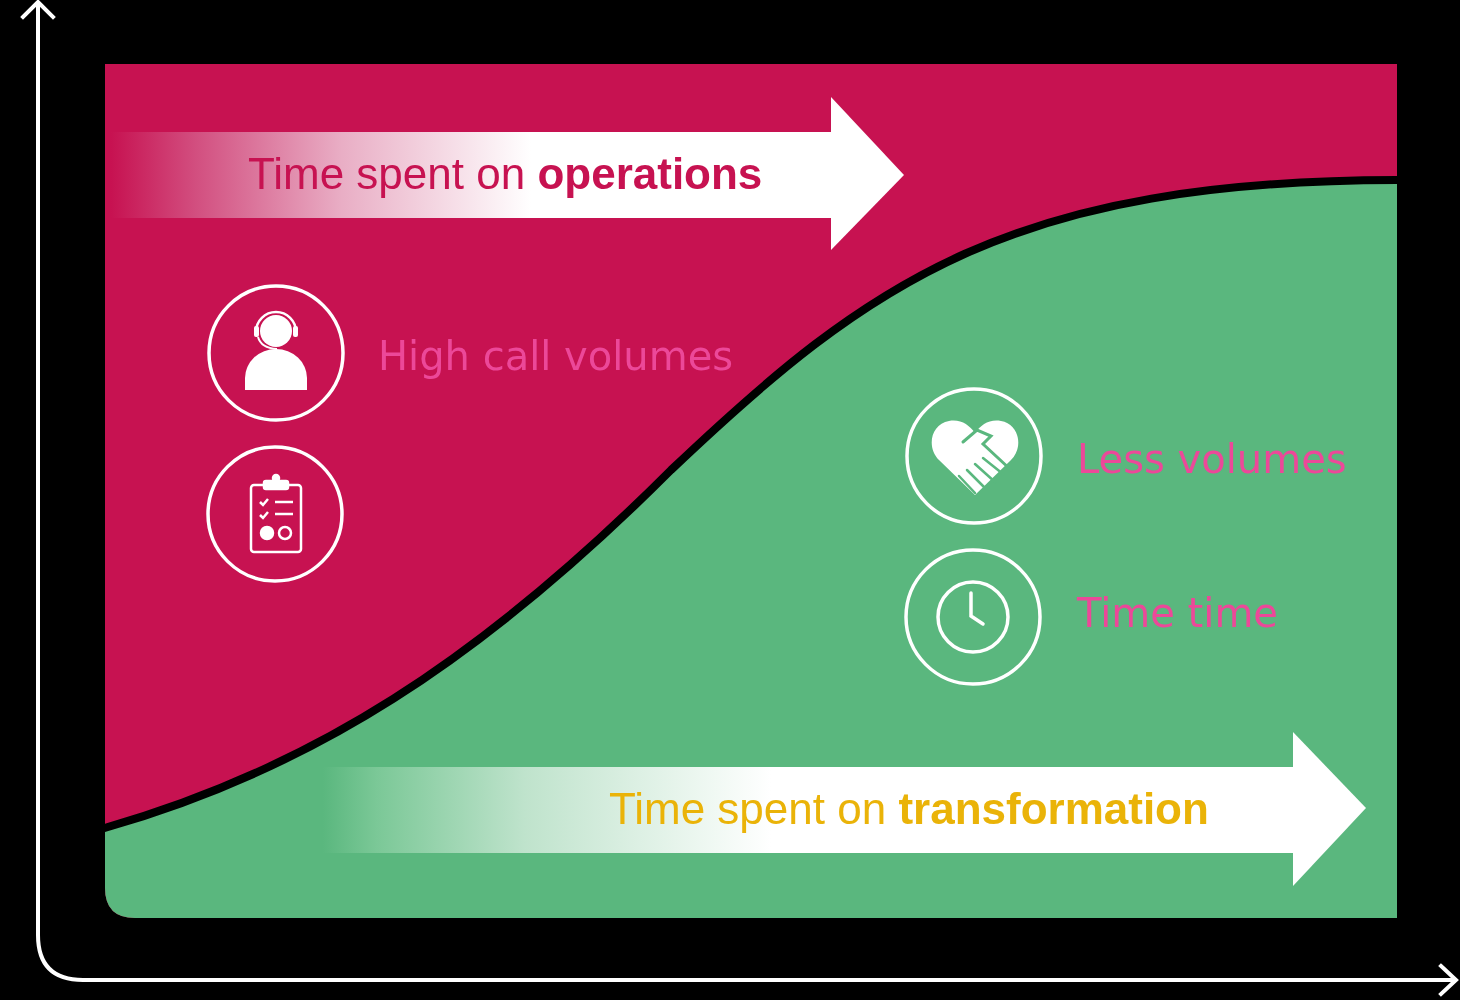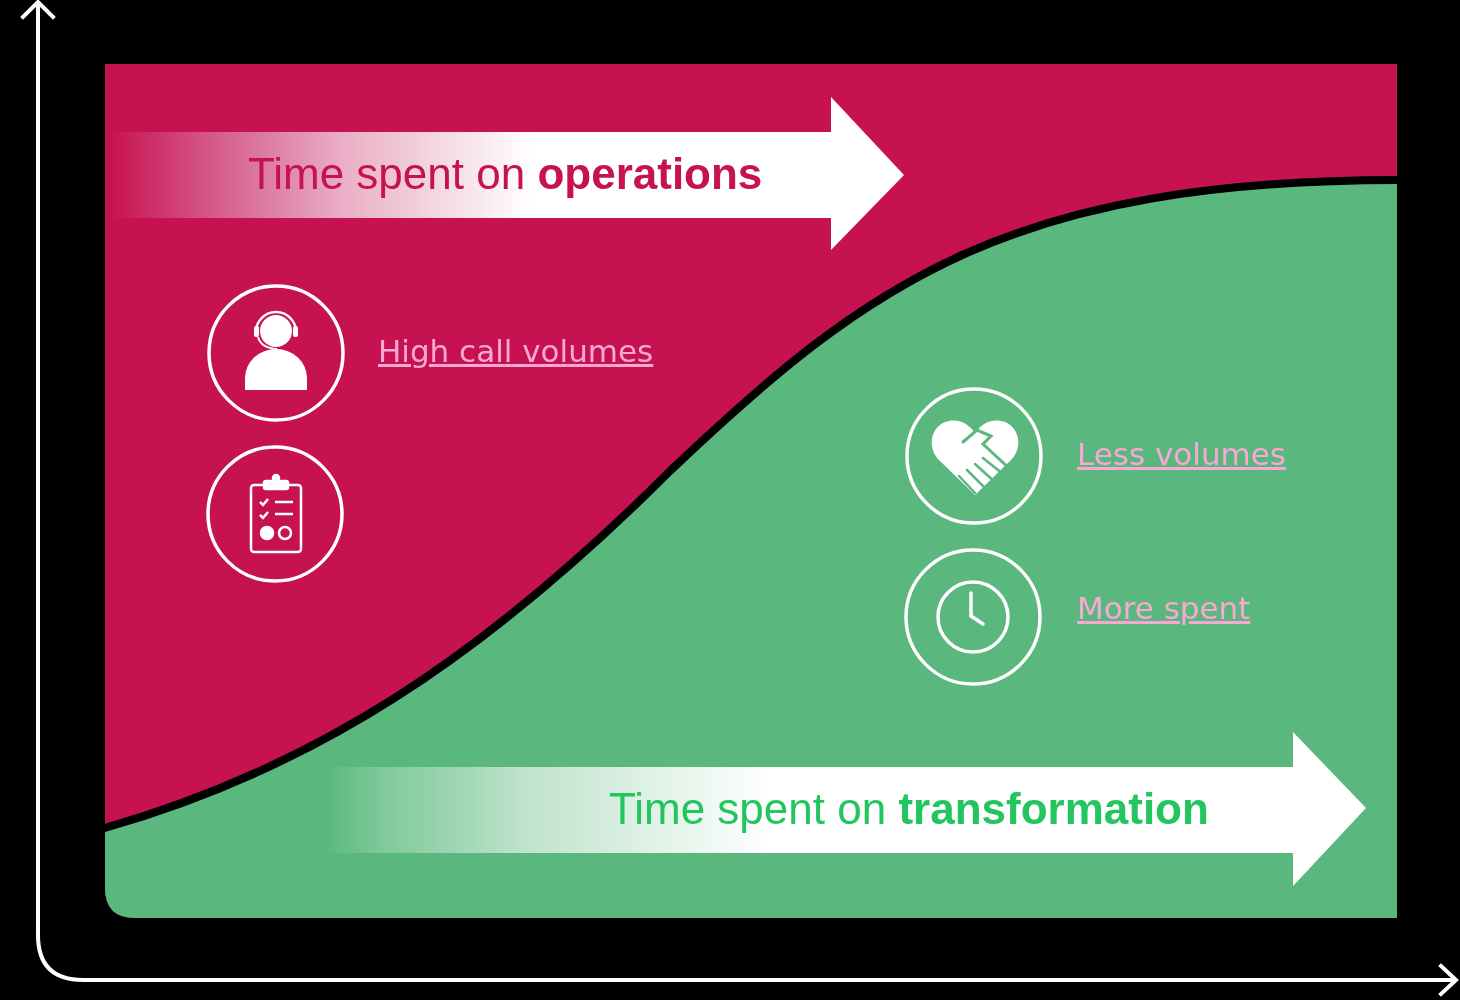--- a/index.html
+++ b/index.html
@@ -1,18 +1,18 @@
 <!DOCTYPE html>
 <html><head>
 <meta charset="utf-8">
 <style>
   html, body { margin: 0; padding: 0; background: #000; }
   body { width: 1460px; height: 1000px; position: relative; overflow: hidden; font-family: "Liberation Sans", sans-serif; }
   #stage { position: absolute; left: 11px; top: 0; width: 1460px; height: 860px; }
-  .label { position: absolute; color: #f9a8d4; font-family: "DejaVu Sans", sans-serif; font-size: 31px; line-height: 1; white-space: nowrap; text-decoration: underline; }
+  .label { position: absolute; color: #ec4899; font-family: "DejaVu Sans", sans-serif; font-size: 40px; line-height: 1; white-space: nowrap; }
   .arrow-text { position: absolute; font-family: "Liberation Sans", sans-serif; font-size: 44px; line-height: 1; white-space: nowrap; }
   .arrow-text b { font-weight: bold; }
 </style>
 </head>
 <body>
 
 <div id="stage">
   <svg width="1460" height="1000" viewBox="0 0 1460 1000" style="position:absolute;left:0;top:0">
     <defs>
       <linearGradient id="opGrad" x1="100" y1="0" x2="520" y2="0" gradientUnits="userSpaceOnUse">
@@ -90,20 +90,20 @@
 
     <g fill="none" stroke="#FFFFFF" stroke-width="3.5">
       <circle cx="962" cy="617" r="35"></circle>
       <path d="M960 593 V616 L972 624" stroke-linecap="round"></path>
     </g>
   </svg>
 
   <div class="arrow-text" style="left:237px; top:152px; color:#C71251;">
     <span>Time spent on </span><b>operations</b>
   </div>
-  <div class="arrow-text" style="left:598px; top:787px; color:#22c55e;">
+  <div class="arrow-text" style="left:598px; top:787px; color:#eab308;">
     <span>Time spent on </span><b>transformation</b>
   </div>
 
   <div class="label" style="left:367px; top:336px;">High call volumes</div>
   <div class="label" style="left:1066px; top:439px;">Less volumes</div>
-  <div class="label" style="left:1066px; top:593px;">More spent</div>
+  <div class="label" style="left:1066px; top:593px;">Time time</div>
 </div>
 
 </body></html>

